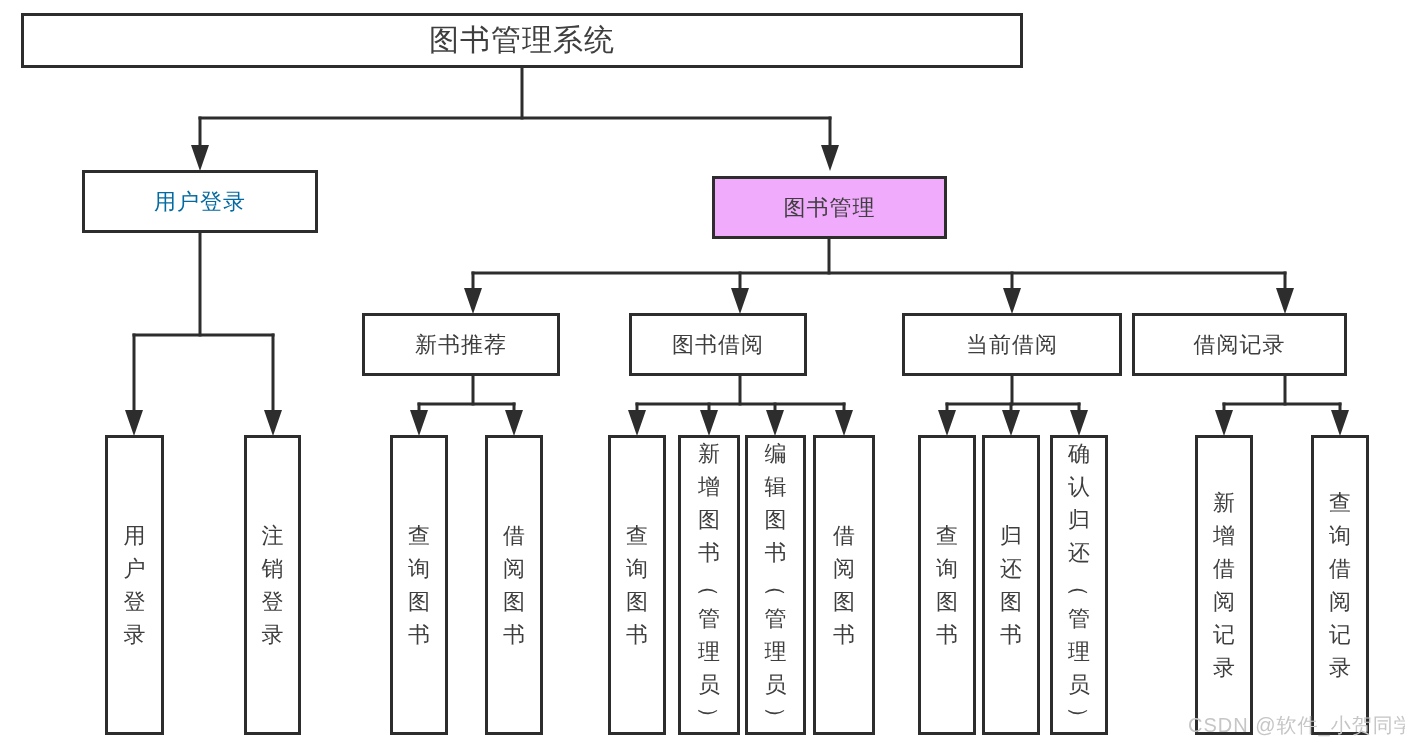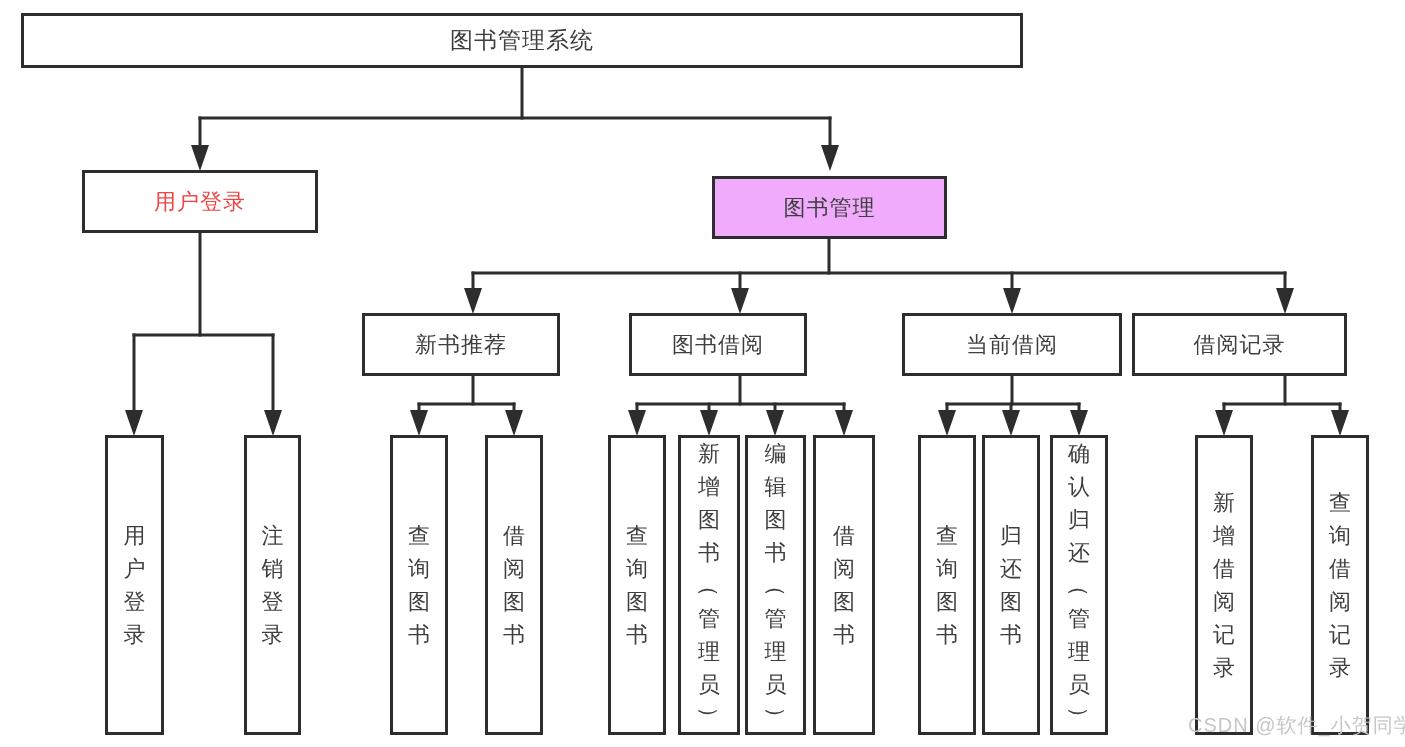--- a/index.html
+++ b/index.html
@@ -15,21 +15,21 @@
     position:absolute;
     box-sizing:border-box;
     background:#ffffff;
     border:3px solid #2d2d2d;
     display:flex;
     align-items:center;
     justify-content:center;
     color:#3e3e3e;
   }
   .node.h span{font-size:22px;letter-spacing:1px;}
-  .node.root span{font-size:23px;}
+  .node.root span{font-size:30px;}
   .vstack{display:flex;flex-direction:column;align-items:center;}
   .ch{
     display:block;
     font-size:22px;
     line-height:33px;
     text-align:center;
   }
   .ch.rot{transform:rotate(90deg);}
   .watermark{
     position:absolute;
@@ -110,21 +110,21 @@
         <line x1="1224" y1="404" x2="1224" y2="416" stroke="#2d2d2d" stroke-width="3" stroke-linecap="square"></line>
         <polygon points="1224,436 1215,410 1233,410" fill="#2d2d2d"></polygon>
         <line x1="1340" y1="404" x2="1340" y2="416" stroke="#2d2d2d" stroke-width="3" stroke-linecap="square"></line>
         <polygon points="1340,436 1331,410 1349,410" fill="#2d2d2d"></polygon>
       </g>
     </svg>
   <div id="nodes">
       <div class="node h root" style="left: 21px; top: 13px; width: 1002px; height: 55px; border-color: rgb(45, 45, 45); background: rgb(255, 255, 255); color: rgb(62, 62, 62);">
         <span>图书管理系统</span>
       </div>
-      <div class="node h" style="left: 82px; top: 170px; width: 236px; height: 63px; border-color: rgb(45, 45, 45); background: rgb(255, 255, 255); color: #ef4444;">
+      <div class="node h" style="left: 82px; top: 170px; width: 236px; height: 63px; border-color: rgb(45, 45, 45); background: rgb(255, 255, 255); color: #0369a1;">
         <span>用户登录</span>
       </div>
       <div class="node h" style="left: 712px; top: 176px; width: 235px; height: 63px; border-color: rgb(45, 45, 45); background: #f0abfc; color: rgb(62, 62, 62);">
         <span>图书管理</span>
       </div>
       <div class="node h" style="left: 362px; top: 313px; width: 198px; height: 63px; border-color: rgb(45, 45, 45); background: rgb(255, 255, 255); color: rgb(62, 62, 62);">
         <span>新书推荐</span>
       </div>
       <div class="node h" style="left: 629px; top: 313px; width: 178px; height: 63px; border-color: rgb(45, 45, 45); background: rgb(255, 255, 255); color: rgb(62, 62, 62);">
         <span>图书借阅</span>

